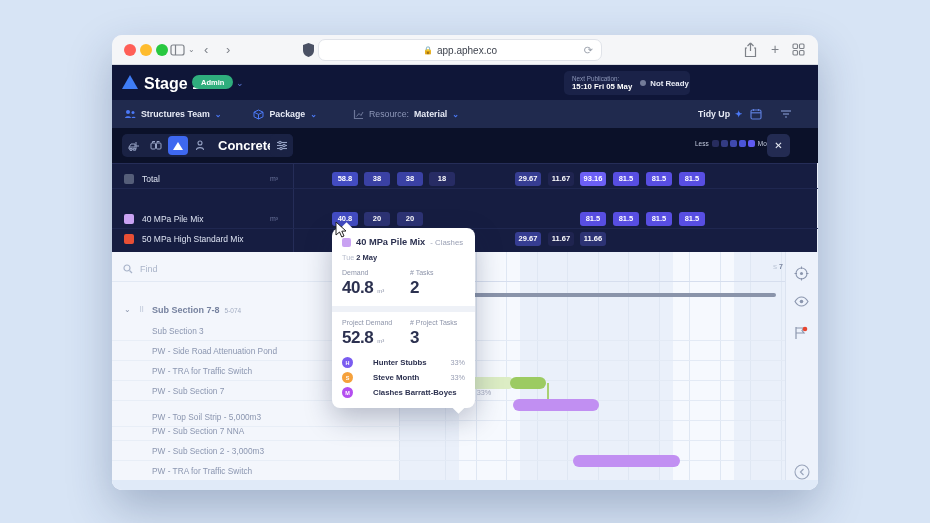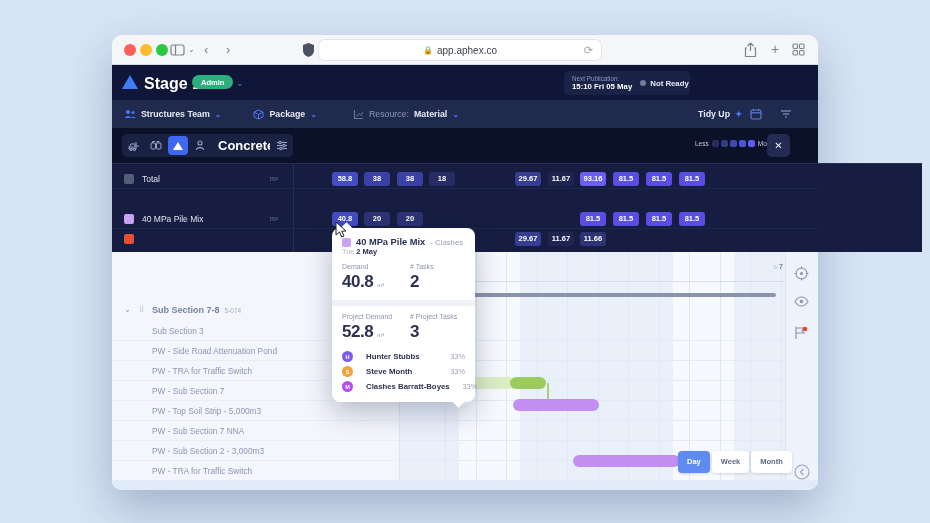--- a/index.html
+++ b/index.html
@@ -61,21 +61,21 @@
   .mini-tri { width:0; height:0; border-left:5px solid transparent; border-right:5px solid transparent; border-bottom:8px solid #98a4c6; }
   .matname { font-size:13px; font-weight:bold; color:#fff; margin:0 4px 0 6px; }
   .sqbtn { position:absolute; top:6px; width:23px; height:23px; background:#1a2244; border-radius:5px;
            display:flex; align-items:center; justify-content:center; color:#98a4c6; }
   .legend { position:absolute; top:12px; display:flex; align-items:center; gap:3px; }
   .leglbl { font-size:6.5px; color:#c3cade; }
   .legsq { width:7px; height:7px; border-radius:2px; }
   .xbtn { background:#232b52; color:#e8ebf5; font-size:10px; }
 
   
-  .hmtable { position:absolute; left:0; top:128px; width:810px; height:89px; background:#161d41; border-top:1px solid #252d58; }
+  .hmtable { position:absolute; left:0; top:128px; width:705px; height:89px; background:#161d41; border-top:1px solid #252d58; }
   .hmdivider { position:absolute; left:181px; top:0; bottom:0; width:1px; background:#252d58; }
   .hmrow { position:absolute; left:0; width:706px; height:20px; border-bottom:1px solid #1f2750; }
   .chip { position:absolute; left:12px; top:5px; width:10px; height:10px; border-radius:2px; }
   .hmlabel { position:absolute; left:30px; top:0; line-height:20px; font-size:8.5px; color:#dde3f2; }
   .hmunit { position:absolute; left:158px; top:0; line-height:20px; font-size:7px; color:#6a739a; }
   .badge { position:absolute; top:3px; height:14px; min-width:26px; padding:0 3px; border-radius:3px;
            color:#fff; font-size:7.5px; font-weight:bold; text-align:center; line-height:14px; }
 
   
   .gantt { position:absolute; left:0; top:217px; width:706px; height:238px; background:#eaf0fa; border-radius:0 0 10px 10px; overflow:hidden; }
@@ -108,30 +108,30 @@
 
   
   .tooltip { position:absolute; left:220px; top:193px; width:143px; background:#fff; border-radius:8px;
              box-shadow:0 10px 28px rgba(20,32,70,.28); padding:9px 10px 8px; z-index:20; }
   .ttcaret-top { position:absolute; left:10px; top:-4px; width:9px; height:9px; background:#fff; transform:rotate(45deg); }
   .ttcaret-bot { position:absolute; left:122px; bottom:-4px; width:9px; height:9px; background:#fff; transform:rotate(45deg); }
   .tthead { display:flex; align-items:center; gap:5px; }
   .ttchip { width:9px; height:9px; border-radius:2px; background:#c9a2f2; flex:0 0 auto; }
   .tttitle { font-size:9.3px; font-weight:bold; color:#2c3150; white-space:nowrap; }
   .ttsub { font-size:7.8px; color:#9ba1b5; white-space:nowrap; }
-  .ttdate { font-size:7.3px; color:#b7bdcd; }
+  .ttdate { margin-top:6px; font-size:7.3px; color:#b7bdcd; }
   .ttdate b { color:#2c3150; font-size:7.5px; }
   .ttgrid { display:flex; margin-top:7px; }
   .ttcol1 { width:68px; } .ttcol2 { flex:1; }
   .ttlbl { font-size:7px; color:#8e95aa; }
   .ttval { font-size:17px; font-weight:bold; color:#2c3150; letter-spacing:-.5px; margin-top:2px; }
   .ttval small { font-size:6px; font-weight:normal; color:#8e95aa; letter-spacing:0; }
   .ttband { height:6px; background:#eef1f7; margin:8px -10px 7px; }
   .ttpeople { margin-top:7px; }
-  .ttperson { display:flex; align-items:center; gap:13px; height:15px; }
+  .ttperson { display:flex; align-items:center; gap:20px; height:15px; }
   .ttav { width:11px; height:11px; border-radius:50%; color:#fff; font-size:5.5px; font-weight:bold;
           display:flex; align-items:center; justify-content:center; flex:0 0 auto; }
   .ttname { flex:1; font-size:7.8px; font-weight:bold; color:#2c3150; white-space:nowrap; }
   .ttpct { font-size:7.3px; color:#9aa0b5; }
 
   .cursor { position:absolute; left:222px; top:186px; z-index:30; }
   svg { display:block; }
 </style>
 </head>
 <body>
@@ -348,20 +348,21 @@
       <span class="cells"><span class="badge" style="left: 220px; background: rgb(67, 76, 194);">58.8</span><span class="badge" style="left: 252px; background: rgb(58, 65, 164);">38</span><span class="badge" style="left: 285px; background: rgb(58, 65, 164);">38</span><span class="badge" style="left: 317px; background: rgb(39, 44, 100);">18</span><span class="badge" style="left: 403px; background: rgb(54, 61, 146);">29.67</span><span class="badge" style="left: 436px; background: rgb(31, 36, 80);">11.67</span><span class="badge" style="left: 468px; background: rgb(108, 95, 245);">93.16</span><span class="badge" style="left: 501px; background: rgb(88, 78, 226);">81.5</span><span class="badge" style="left: 534px; background: rgb(88, 78, 226);">81.5</span><span class="badge" style="left: 567px; background: rgb(88, 78, 226);">81.5</span></span>
     </div>
     <div class="hmrow" id="hm-row-2" style="top:45px">
       <span class="chip" style="background: rgb(201, 162, 242);"></span>
       <span class="hmlabel">40 MPa Pile Mix</span>
       <span class="hmunit">m³</span>
       <span class="cells"><span class="badge" style="left: 220px; background: rgb(67, 76, 194);">40.8</span><span class="badge" style="left: 252px; background: rgb(45, 51, 116);">20</span><span class="badge" style="left: 285px; background: rgb(45, 51, 116);">20</span><span class="badge" style="left: 468px; background: rgb(88, 78, 226);">81.5</span><span class="badge" style="left: 501px; background: rgb(88, 78, 226);">81.5</span><span class="badge" style="left: 534px; background: rgb(88, 78, 226);">81.5</span><span class="badge" style="left: 567px; background: rgb(88, 78, 226);">81.5</span></span>
     </div>
     <div class="hmrow" id="hm-row-3" style="top:65px;border-bottom:none">
       <span class="chip" style="background: rgb(232, 79, 53);"></span>
+      <span class="hmlabel">50 MPa High Standard Mix</span>
       <span class="hmunit"></span>
       <span class="cells"><span class="badge" style="left: 403px; background: rgb(54, 61, 146);">29.67</span><span class="badge" style="left: 436px; background: rgb(31, 36, 80);">11.67</span><span class="badge" style="left: 468px; background: rgb(45, 51, 116);">11.66</span></span>
     </div>
   </div>
 
   <div class="gantt">
     <div class="wband" style="left:347px"></div>
     <div class="wband" style="left:561px"></div>
     <span id="gridlines"><span class="vline" style="left: 333px;"></span><span class="vline" style="left: 363.5px;"></span><span class="vline" style="left: 394px;"></span><span class="vline" style="left: 424.5px;"></span><span class="vline" style="left: 455px;"></span><span class="vline" style="left: 485.5px;"></span><span class="vline" style="left: 516px;"></span><span class="vline" style="left: 546.5px;"></span><span class="vline" style="left: 577px;"></span><span class="vline" style="left: 607.5px;"></span><span class="vline" style="left: 638px;"></span><span class="vline" style="left: 668.5px;"></span></span>
     <div class="rowlines"></div>
@@ -374,41 +375,56 @@
     
     <div class="gbar" style="left:360px;top:125px;width:40px;background:#dcedc4;border-radius:3px"></div>
     <div class="conn" style="left:435px;top:131px;width:1.5px;height:22px"></div>
     <div class="conn" style="left:404px;top:152px;width:32px;height:1.5px"></div>
     <div class="gbar" style="left:398px;top:125px;width:36px;background:#9ccb62"></div>
     <div class="gbar" style="left:401px;top:147px;width:86px;background:#c18ff2"></div>
     <div class="gbar" style="left:461px;top:203px;width:107px;background:#c18ff2"></div>
 
     
     <div class="leftpanel">
+      <div class="findrow">
+        <span class="abs" style="left:11px;top:8px">
+          <svg width="10" height="10" viewBox="0 0 10 10">
+              <circle cx="4" cy="4" r="3" fill="none" stroke="#a9b4ca" stroke-width="1.2"></circle>
+              <line x1="6.5" y1="6.5" x2="9" y2="9" stroke="#a9b4ca" stroke-width="1.2"></line>
+            </svg>
+          </span>
+        <span class="findlbl">Find</span>
+        <span class="abs" style="left:262px;top:7px">
+          <svg width="12" height="12" viewBox="0 0 12 12">
+              <rect x="1" y="2" width="10" height="9" rx="1.5" fill="none" stroke="#a9b4ca" stroke-width="1.1"></rect>
+              <line x1="1" y1="4.8" x2="11" y2="4.8" stroke="#a9b4ca" stroke-width="1.1"></line>
+            </svg>
+          </span>
+      </div>
       <div class="parentrow">
         <span class="abs" style="left:12px;top:0;line-height:20px;font-size:8px;color:#8b96ae">⌄</span>
         <span class="abs" style="left:27px;top:0;line-height:20px;font-size:7px;color:#a9b4ca">⠿</span>
         <span class="parentlbl"><span>Sub Section 7-8</span><span class="parentmeta">5-074</span></span>
         <span class="abs" style="left:250px;top:4px">
           <svg width="11" height="11" viewBox="0 0 11 11">
               <circle cx="5.5" cy="5.5" r="4" fill="none" stroke="#b0bad0" stroke-width="1"></circle>
               <circle cx="5.5" cy="5.5" r="1.2" fill="#b0bad0"></circle>
             </svg>
           </span>
         <span class="abs" style="left:270px;top:1px;font-size:11px;color:#b0bad0">+</span>
       </div>
       <span id="wbs-list"><div class="wbsitem" style="top: 69px;">
             <span>Sub Section 3</span>
           </div><div class="wbsitem" style="top: 89px;">
             <span>PW - Side Road Attenuation Pond</span>
           </div><div class="wbsitem" style="top: 109px;">
             <span>PW - TRA for Traffic Switch</span>
           </div><div class="wbsitem" style="top: 129px;">
             <span>PW - Sub Section 7</span>
-          </div><div class="wbsitem" style="top: 149px;">
+          </div><div class="wbsitem" style="top: 155px;">
             <span>PW - Top Soil Strip - 5,000m3</span>
           </div><div class="wbsitem" style="top: 169px;">
             <span>PW - Sub Section 7 NNA</span>
           </div><div class="wbsitem" style="top: 189px;">
             <span>PW - Sub Section 2 - 3,000m3</span>
           </div><div class="wbsitem" style="top: 209px;">
             <span>PW - TRA for Traffic Switch</span>
           </div></span>
     </div>
 
@@ -435,25 +451,20 @@
         </span>
       <span class="railic" style="top:212px">
         <svg width="16" height="16" viewBox="0 0 16 16">
             <circle cx="8" cy="8" r="7" fill="none" stroke="#9aa5bb" stroke-width="1.1"></circle>
             <path d="M9.5 5 L6.5 8 L9.5 11" fill="none" stroke="#9aa5bb" stroke-width="1.2"></path>
           </svg>
         </span>
     </div>
 
     
-    <div class="viewbtns">
-      <span class="vbtn active">Day</span>
-      <span class="vbtn">Week</span>
-      <span class="vbtn">Month</span>
-    </div>
     <div class="botband"></div>
   </div>
 
   <div class="tooltip">
     <span class="ttcaret-top"></span>
     <span class="ttcaret-bot"></span>
     <div class="tthead">
       <span class="ttchip"></span>
       <span class="tttitle">40 MPa Pile Mix</span>
       <span class="ttsub">- Clashes</span>

